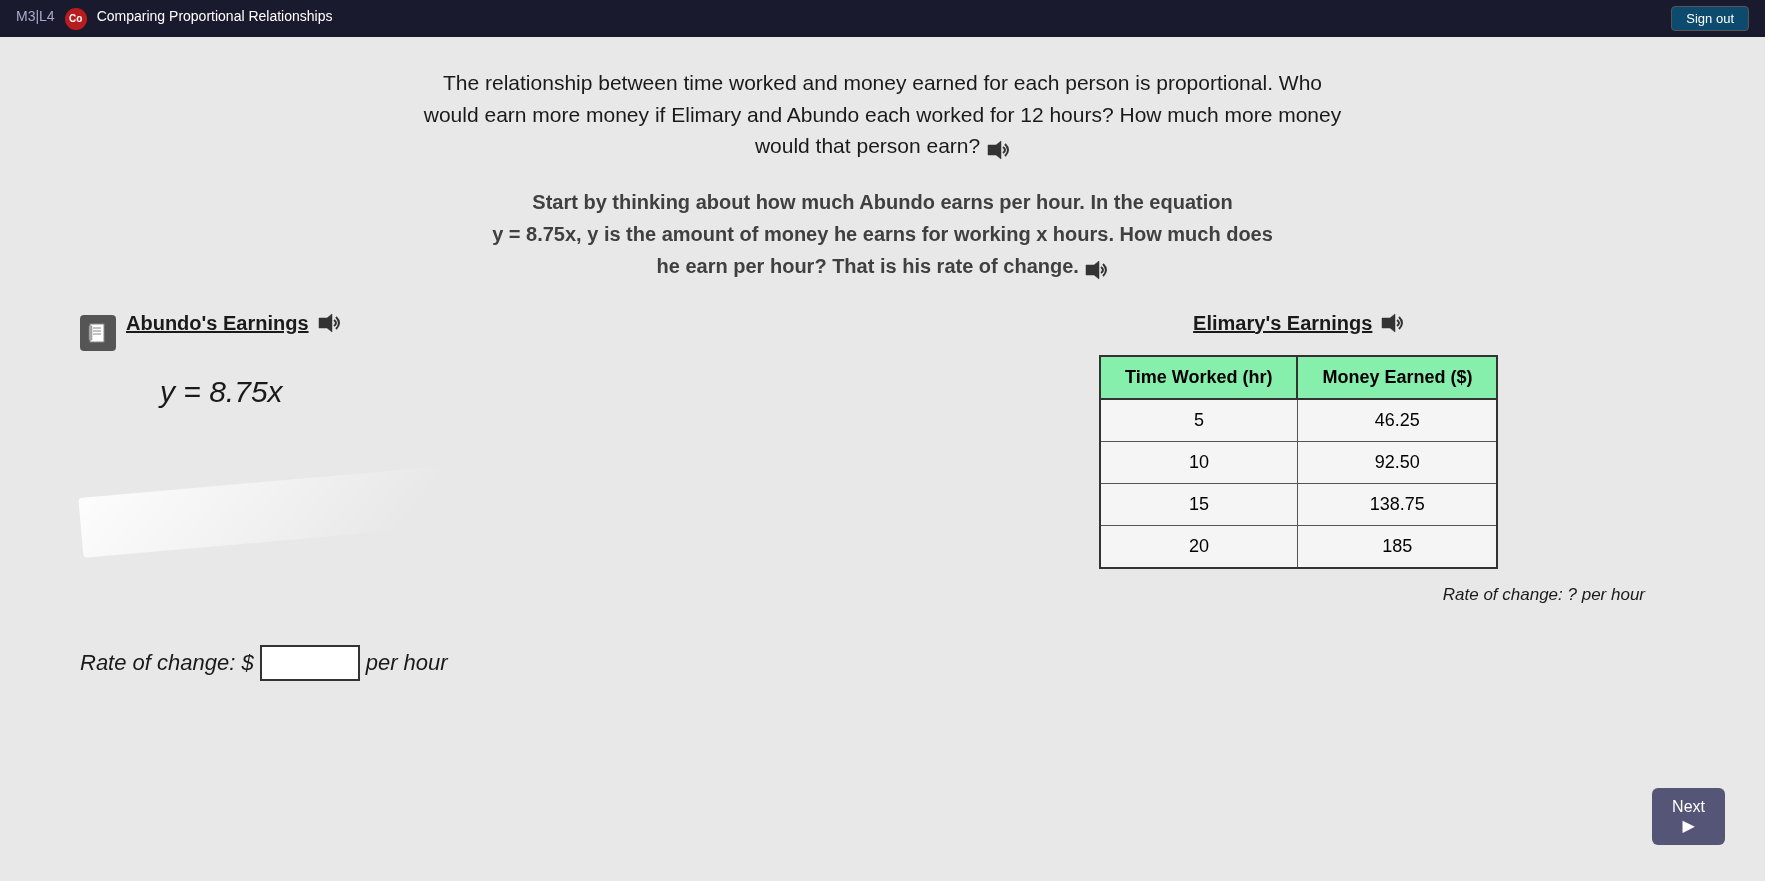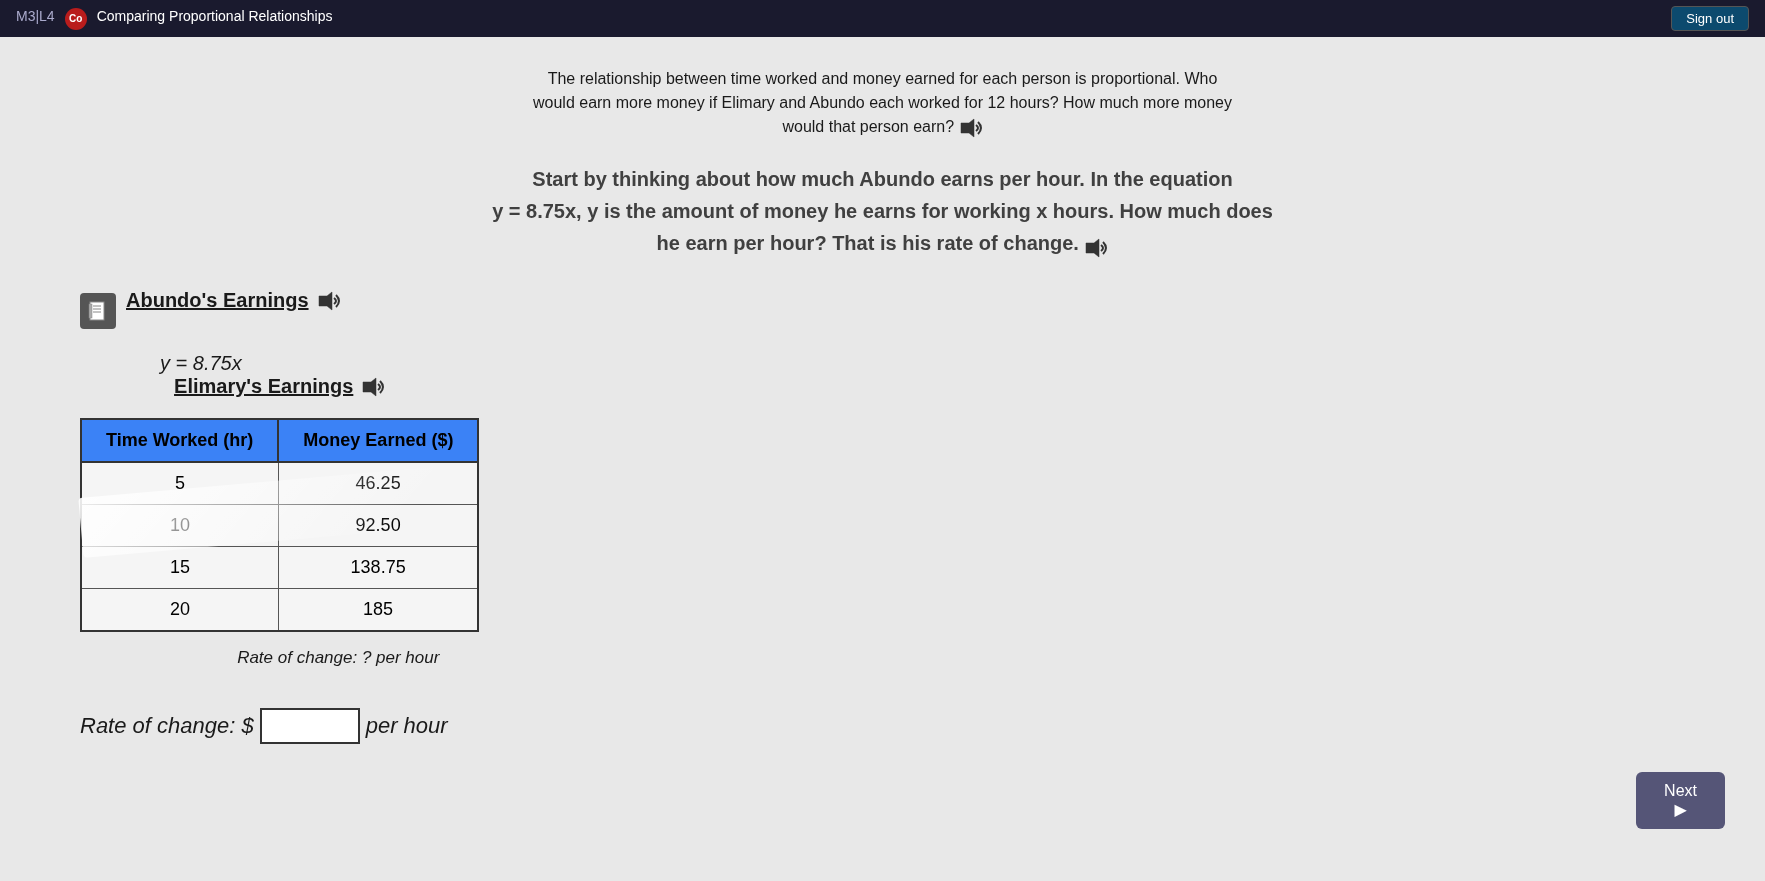--- a/index.html
+++ b/index.html
@@ -63,42 +63,41 @@
       background: #e8e8e8;
       margin: 0;
       padding: 30px 80px 40px 80px;
       min-height: 844px;
       position: relative;
     }
 
     
     .question-text {
       text-align: center;
-      font-size: 16px;
+      font-size: 21px;
       color: #1a1a1a;
       line-height: 1.5;
       margin-bottom: 24px;
     }
 
     
     .instruction-text {
       text-align: center;
       font-size: 20px;
       font-weight: bold;
       color: #404040;
       line-height: 1.6;
       margin-bottom: 30px;
     }
 
     
     .two-col {
       display: flex;
       justify-content: space-between;
       align-items: flex-start;
-      flex-direction: column;
     }
 
     .left-col {
       flex: 1;
       padding-right: 60px;
     }
 
     .right-col {
       flex: 1;
       display: flex;
@@ -132,21 +131,21 @@
       margin-right: 10px;
     }
 
     .abundo-header-row {
       display: flex;
       align-items: center;
       margin-bottom: 20px;
     }
 
     .equation-text {
-      font-size: 20px;
+      font-size: 30px;
       font-style: italic;
       color: #1a1a1a;
       margin-left: 80px;
       margin-top: 10px;
     }
 
     
     .light-streak {
       position: absolute;
       left: 80px;
@@ -164,21 +163,21 @@
       border-collapse: collapse;
       border: 2px solid #333;
       font-size: 18px;
     }
 
     .earnings-table th {
       border: 2px solid #333;
       padding: 10px 24px;
       text-align: center;
       font-weight: bold;
-      background: #3b82f6;
+      background: #86efac;
     }
 
     .earnings-table td {
       border: 1px solid #555;
       padding: 10px 24px;
       text-align: center;
       background: #f5f5f5;
     }
 
     
@@ -213,25 +212,25 @@
     .audio-svg {
       display: inline-block;
       vertical-align: middle;
       width: 24px;
       height: 20px;
     }
 
     
     .bottom-btn {
       position: absolute;
-      bottom: 32px;
+      bottom: 16px;
       right: 20px;
       background: #555577;
       color: white;
-      padding: 10px 28px;
+      padding: 10px 20px;
       font-size: 16px;
       border-radius: 6px;
       border: none;
       cursor: pointer;
     }
 
     .tag-m3l4 {
       color: #aaaacc;
       font-size: 14px;
     }

